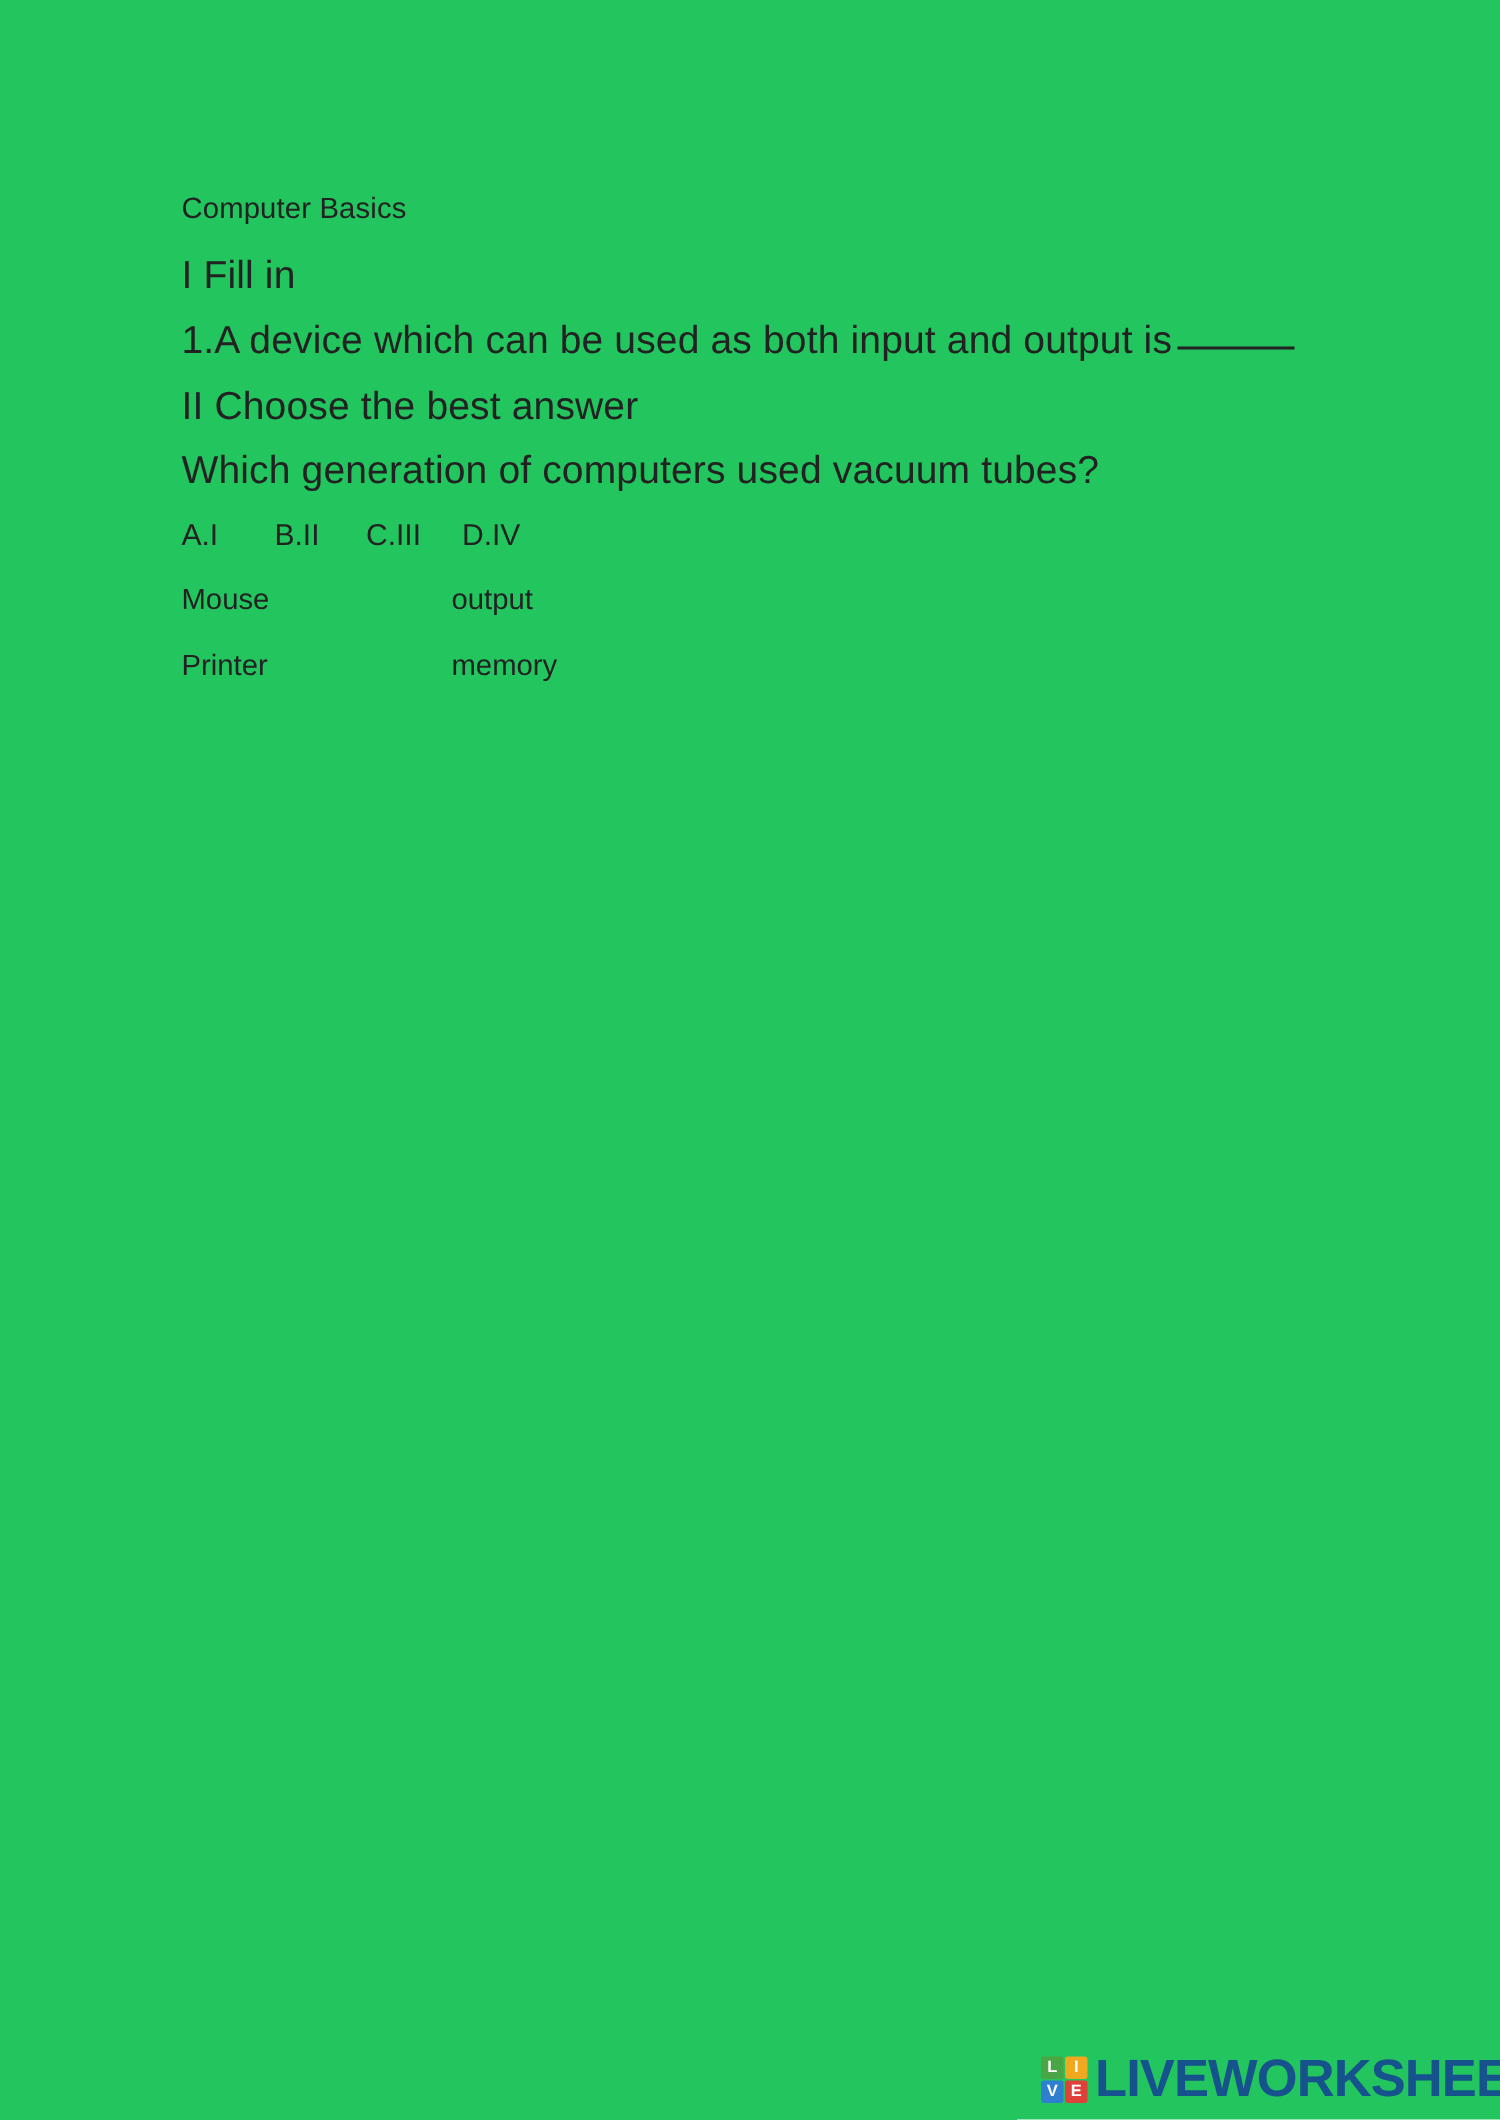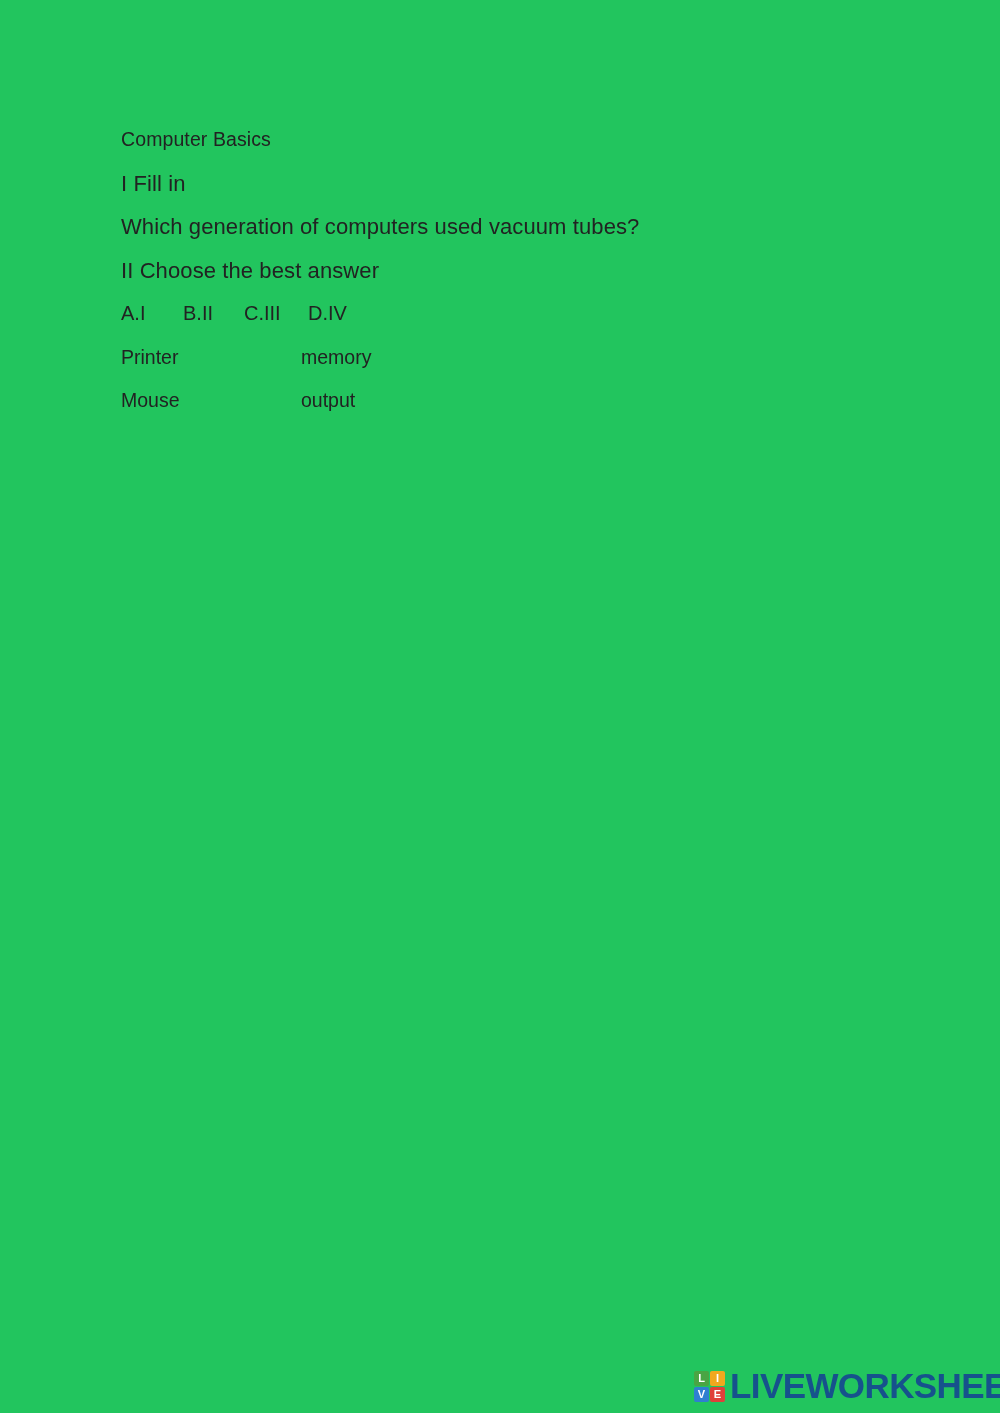--- a/index.html
+++ b/index.html
@@ -17,21 +17,21 @@
     background: #22c55e;
     overflow: hidden;
   }
   .worksheet-body {
     position: absolute;
     left: 121px;
     top: 118px;
     width: 820px;
   }
   .line {
-    font-size: 22px;
+    font-size: 26px;
     line-height: 43.5px;
     color: #222222;
     white-space: pre;
     letter-spacing: 0.1px;
   }
   .line.title {
     font-size: 19.5px;
   }
   .blank-rule {
     display: inline-block;
@@ -112,41 +112,42 @@
 <body>
 
 <div class="page">
 
   <div class="worksheet-body">
 
     <div class="line title">Computer Basics</div>
 
     <div class="line">I Fill in</div>
 
+    <div class="line"><span>1.A device which can be used as both input and output is</span><span class="blank-rule"></span></div>
+
+    <div class="line">II Choose the best answer</div>
 
     <div class="line">Which generation of computers used vacuum tubes?</div>
-
-    <div class="line">II Choose the best answer</div>
 
     <div class="mcq-row">
       <span class="mcq-opt o0">A.I</span>
       <span class="mcq-opt o1">B.II</span>
       <span class="mcq-opt o2">C.III</span>
       <span class="mcq-opt o3">D.IV</span>
     </div>
 
 
     <div class="match-row">
-      <span class="match-left">Printer</span>
-      <span class="match-right">memory</span>
+      <span class="match-left">Mouse</span>
+      <span class="match-right">output</span>
     </div>
 
     <div class="match-row">
-      <span class="match-left">Mouse</span>
-      <span class="match-right">output</span>
+      <span class="match-left">Printer</span>
+      <span class="match-right">memory</span>
     </div>
 
 
   </div>
 
   <div class="brand">
     <div class="brand-mark">
       <span class="brand-cell c0">L</span>
       <span class="brand-cell c1">I</span>
       <span class="brand-cell c2">V</span>

